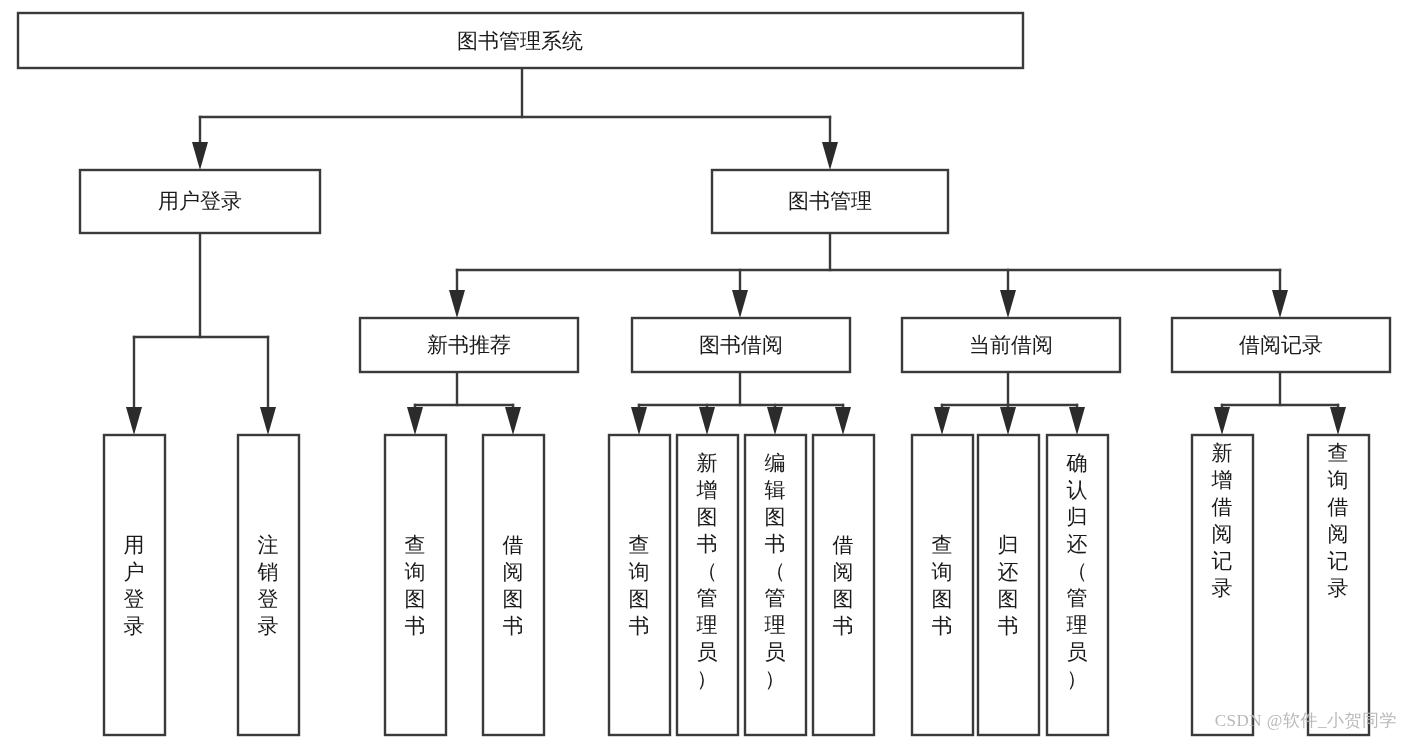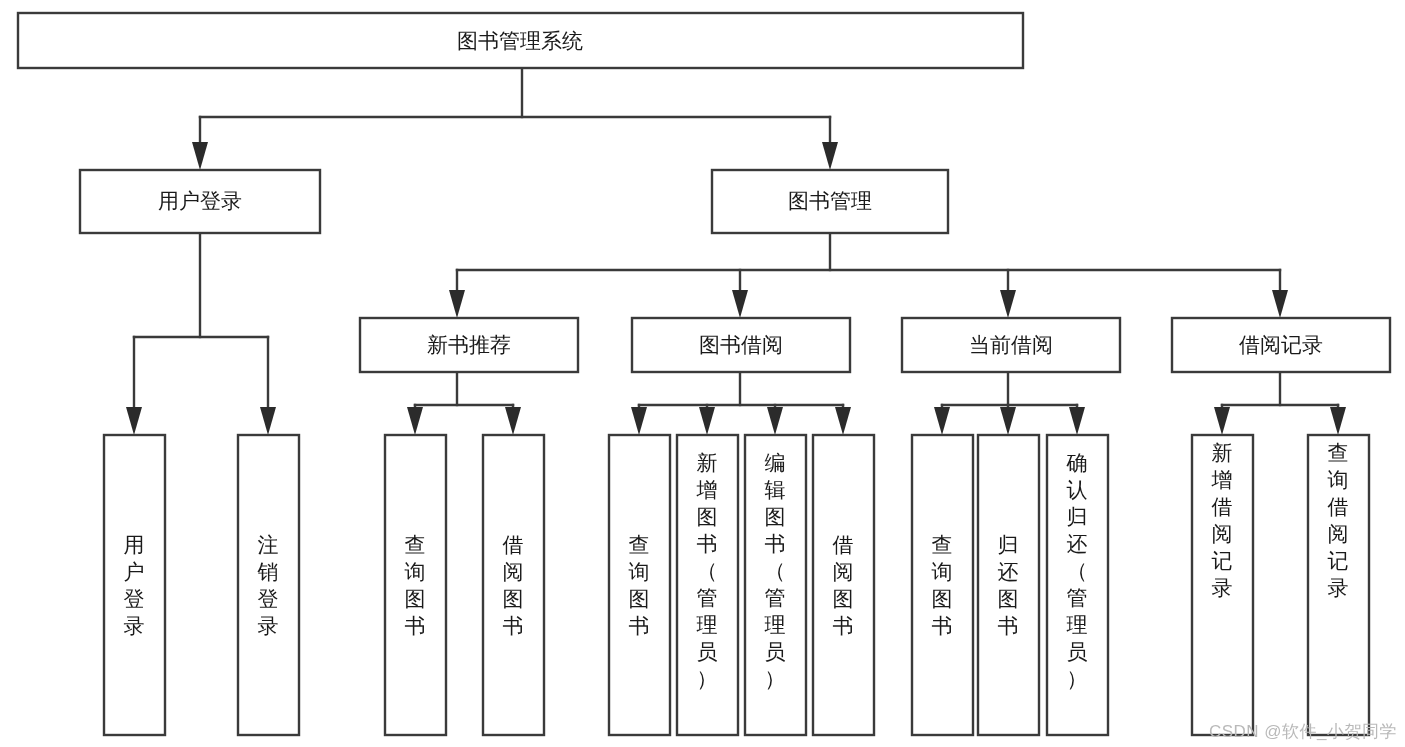--- a/index.html
+++ b/index.html
@@ -51,22 +51,22 @@
   }
   .node-label-v {
     font-family: "Liberation Sans", "DejaVu Sans", sans-serif;
     font-size: 21px;
     fill: #1a1a1a;
     text-anchor: middle;
   }
   .watermark-text {
     position: absolute;
     right: 8px;
-    bottom: 4px;
-    font-family: Liberation Sans, sans-serif;
+    bottom: 15px;
+    font-family: Liberation Serif, serif;
     font-size: 17px;
     color: #b9b9b9;
     letter-spacing: 0.5px;
     white-space: nowrap;
     user-select: none;
   }
 </style>
 </head>
 <body>
 

